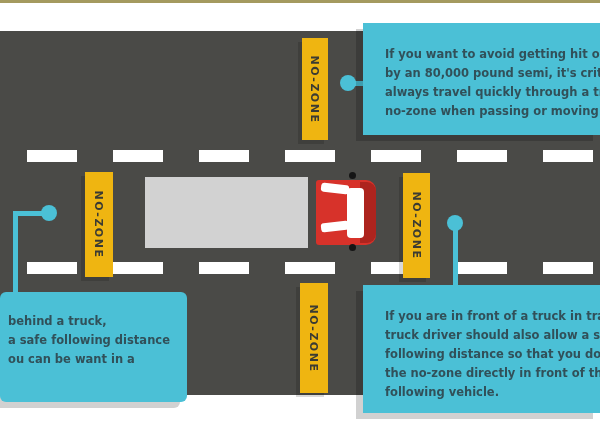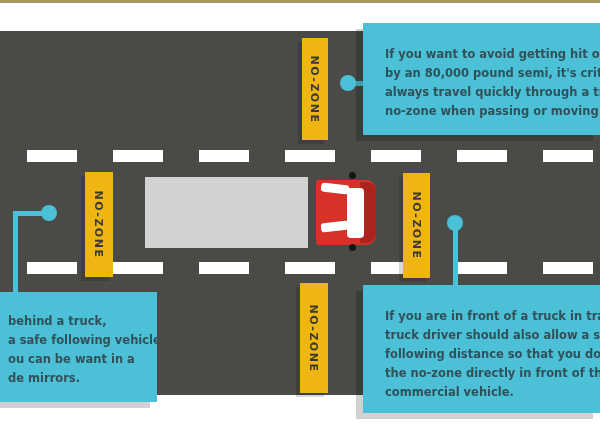--- a/index.html
+++ b/index.html
@@ -31,21 +31,21 @@
   .nz.front{left:403px;top:173px;width:27px;height:105px;}
   .nz.bottom{left:300px;top:283px;width:28px;height:110px;}
   
   .conn{position:absolute;z-index:3;}
   .dot{width:16px;height:16px;border-radius:50%;}
   
   .callout{position:absolute;z-index:6;box-shadow:-7px 6px 0 rgba(0,0,0,0.18);
     font-weight:bold;font-size:11.5px;line-height:19px;overflow:hidden;}
   .callout div{white-space:nowrap;}
   .callout.tr{left:363px;top:23px;width:237px;height:112px;padding:22px 0 0 22px;box-sizing:border-box;}
-  .callout.bl{left:0px;top:292px;width:157px;height:110px;padding:20px 0 0 8px;box-sizing:border-box;}
+  .callout.bl{left:0px;top:292px;width:187px;height:110px;padding:20px 0 0 8px;box-sizing:border-box;border-radius:6px;}
   .callout.br{left:363px;top:285px;width:237px;height:128px;padding:22px 0 0 22px;box-sizing:border-box;}
   .truck,.decor{position:absolute;}
 </style>
 </head>
 <body>
 
 <div class="stage">
 
   <div class="top-accent" style="background: rgb(164, 154, 95);"></div>
 
@@ -88,26 +88,25 @@
 
   <div class="callout tr" style="background: rgb(75, 192, 214); color: rgb(49, 80, 89);">
     <div>If you want to avoid getting hit or p</div>
     <div>by an 80,000 pound semi, it's critic</div>
     <div>always travel quickly through a tru</div>
     <div>no-zone when passing or moving i</div>
   </div>
 
   <div class="callout bl" style="background: rgb(75, 192, 214); color: rgb(49, 80, 89);">
     <div>behind a truck,</div>
-    <div>a safe following vehicle</div>
+    <div>a safe following distance</div>
     <div>ou can be want in a</div>
-    <div>de mirrors.</div>
   </div>
 
   <div class="callout br" style="background: rgb(75, 192, 214); color: rgb(49, 80, 89);">
     <div>If you are in front of a truck in traff</div>
     <div>truck driver should also allow a saf</div>
     <div>following distance so that you don'</div>
     <div>the no-zone directly in front of the</div>
-    <div>commercial vehicle.</div>
+    <div>following vehicle.</div>
   </div>
 
 </div>
 
 </body></html>

